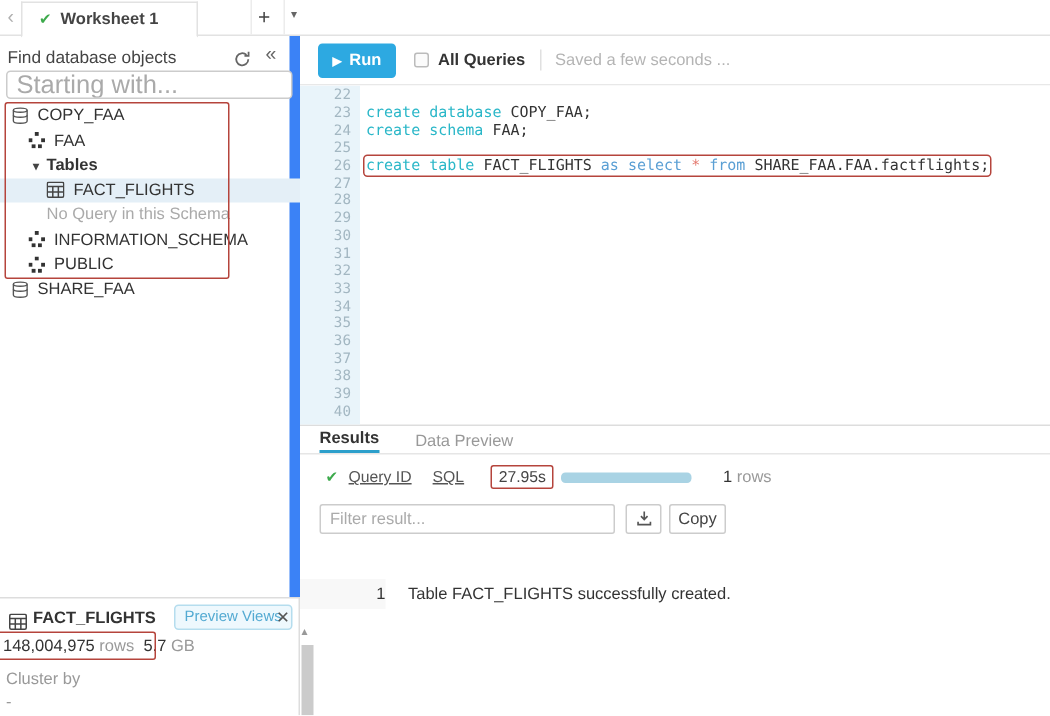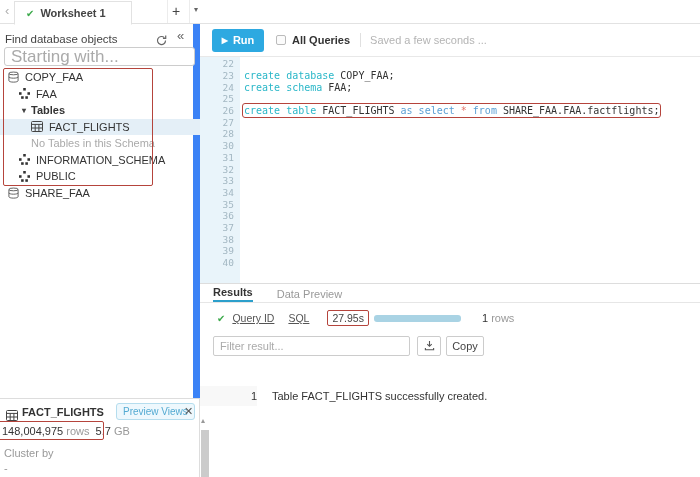--- a/index.html
+++ b/index.html
@@ -160,21 +160,21 @@
               <rect x="0.5" y="0.5" width="11" height="10" rx="1" fill="none" stroke="#444"></rect>
               <line x1="0.5" y1="3.4" x2="11.5" y2="3.4" stroke="#444"></line>
               <line x1="0.5" y1="7" x2="11.5" y2="7" stroke="#444"></line>
               <line x1="4.2" y1="3.4" x2="4.2" y2="10.5" stroke="#444"></line>
               <line x1="7.9" y1="3.4" x2="7.9" y2="10.5" stroke="#444"></line>
             </svg>
           </span>
           <span>FACT_FLIGHTS</span>
         </div>
         <div class="tree-row muted" style="padding-left: 31px;">
-          <span>No Tables in this Schema</span>
+          <span>No Query in this Schema</span>
         </div>
         <div class="tree-row" style="padding-left: 19px;">
           <span class="ticon">
             <svg width="11" height="11" viewBox="0 0 12 12" fill="#333">
               <rect x="4.6" y="0" width="2.8" height="2.8"></rect>
               <rect x="0" y="4.6" width="2.8" height="2.8"></rect>
               <rect x="9.2" y="4.6" width="2.8" height="2.8"></rect>
               <rect x="2.3" y="9" width="2.8" height="2.8"></rect>
               <rect x="6.9" y="9" width="2.8" height="2.8"></rect>
             </svg>
@@ -239,20 +239,24 @@
         <div class="code-line">
           <span class="ln">26</span>
           <span class="code boxed-code"><span class="c-kw1">create table </span><span class="c-id">FACT_FLIGHTS </span><span class="c-kw2">as select </span><span class="c-op">*</span><span class="c-kw2"> from </span><span class="c-id">SHARE_FAA.FAA.factflights;</span></span>
         </div>
         <div class="code-line">
           <span class="ln">27</span>
           <span class="code"></span>
         </div>
         <div class="code-line">
           <span class="ln">28</span>
+          <span class="code"></span>
+        </div>
+        <div class="code-line">
+          <span class="ln">29</span>
           <span class="code"></span>
         </div>
         <div class="code-line">
           <span class="ln">30</span>
           <span class="code"></span>
         </div>
         <div class="code-line">
           <span class="ln">31</span>
           <span class="code"></span>
         </div>

